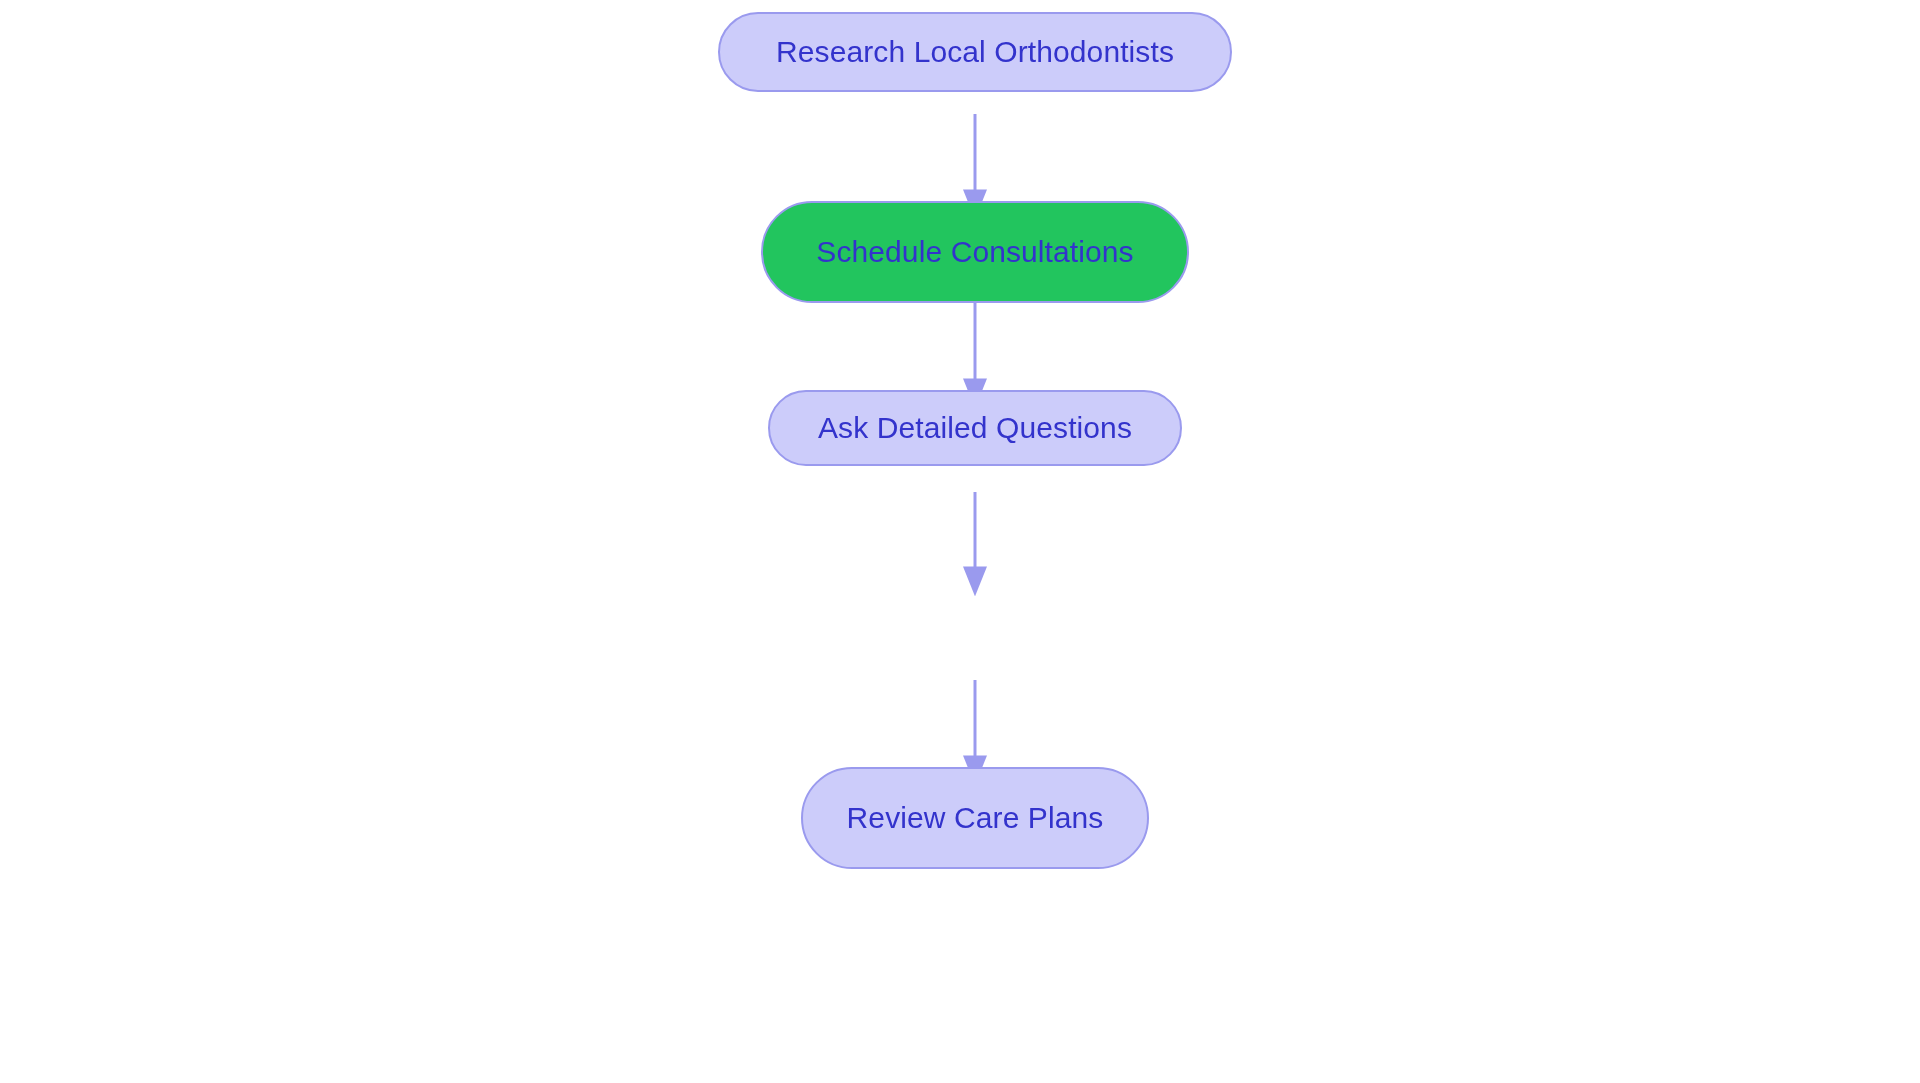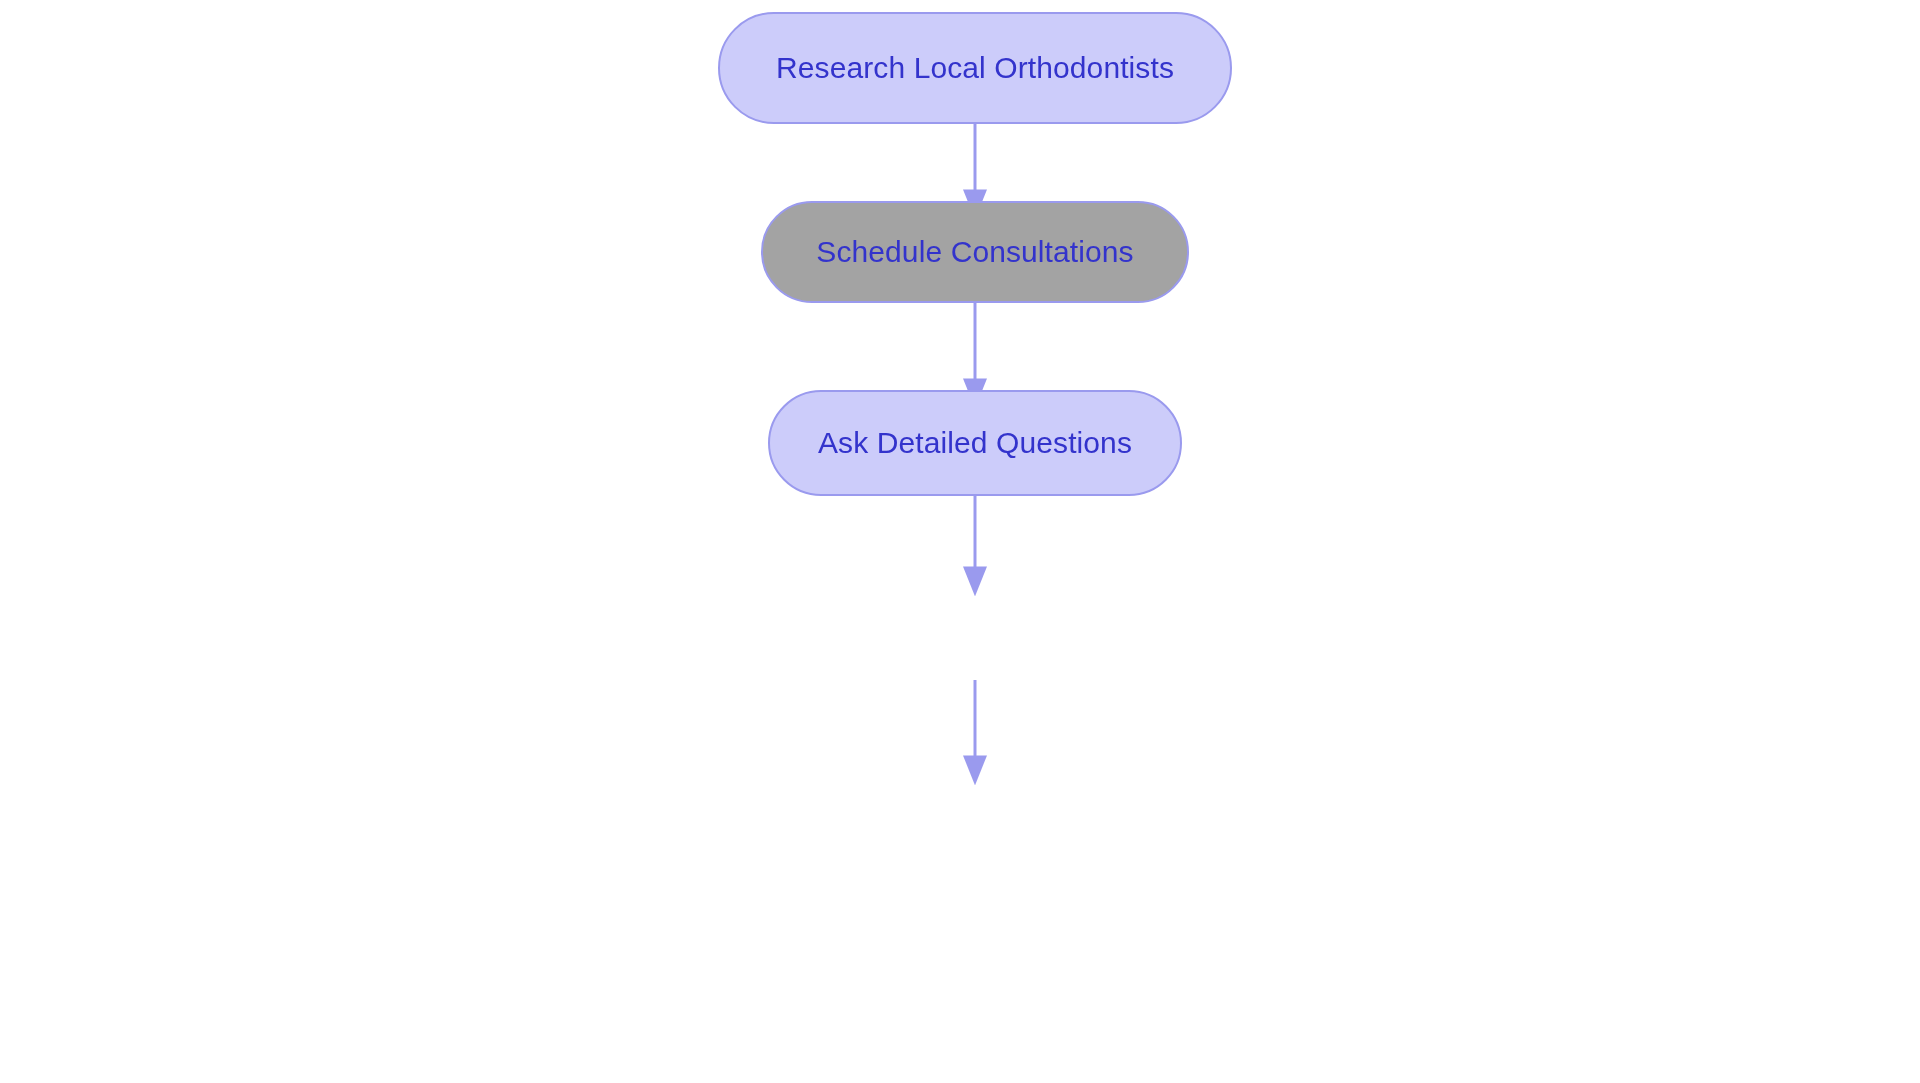--- a/index.html
+++ b/index.html
@@ -57,23 +57,23 @@
   .flow-node .node-label {
     font-family: "Liberation Sans", "DejaVu Sans", sans-serif;
     font-size: 30px;
     font-weight: 400;
     letter-spacing: 0.1px;
     color: #3333cc;
     line-height: 1;
   }
 
   
-  #node-0 { left: 718px;  top: 12px;   width: 514px; height: 112px; }
+  #node-0 { left: 718px;  top: 12px;   width: 514px; height: 80px; }
   #node-1 { left: 761px;  top: 201px;  width: 428px; height: 102px; }
-  #node-2 { left: 768px;  top: 390px;  width: 414px; height: 106px; }
+  #node-2 { left: 768px;  top: 390px;  width: 414px; height: 76px; }
   #node-3 { left: 790px;  top: 578px;  width: 370px; height: 102px; }
   #node-4 { left: 801px;  top: 767px;  width: 348px; height: 102px; }
 </style>
 </head>
 <body style="background: rgb(255, 255, 255);">
 
 <div id="flow-canvas" style="background: rgb(255, 255, 255);">
 
   <svg id="edge-layer" viewBox="0 0 1920 1083" width="1920" height="1083" xmlns="http://www.w3.org/2000/svg">
     <defs>
@@ -95,24 +95,27 @@
       <line x1="975" y1="680" x2="975" y2="759" stroke="#9a9aee" stroke-width="3" marker-end="url(#arrowhead)"></line>
     </g>
   </svg>
 
   <div id="node-layer">
 
     <div class="flow-node" id="node-0" style="background: rgb(204, 204, 250); border-color: rgb(154, 154, 238); color: rgb(51, 51, 204);">
       <span class="node-label" style="color: rgb(51, 51, 204);">Research Local Orthodontists</span>
     </div>
 
-    <div class="flow-node" id="node-1" style="background: #a3a3a3; border-color: rgb(154, 154, 238); color: rgb(51, 51, 204);">
+    <div class="flow-node" id="node-1" style="background: #22c55e; border-color: rgb(154, 154, 238); color: rgb(51, 51, 204);">
       <span class="node-label" style="color: rgb(51, 51, 204);">Schedule Consultations</span>
     </div>
 
     <div class="flow-node" id="node-2" style="background: rgb(204, 204, 250); border-color: rgb(154, 154, 238); color: rgb(51, 51, 204);">
       <span class="node-label" style="color: rgb(51, 51, 204);">Ask Detailed Questions</span>
     </div>
 
 
+    <div class="flow-node" id="node-4" style="background: rgb(204, 204, 250); border-color: rgb(154, 154, 238); color: rgb(51, 51, 204);">
+      <span class="node-label" style="color: rgb(51, 51, 204);">Review Care Plans</span>
+    </div>
 
   </div>
 </div>
 
 </body></html>

